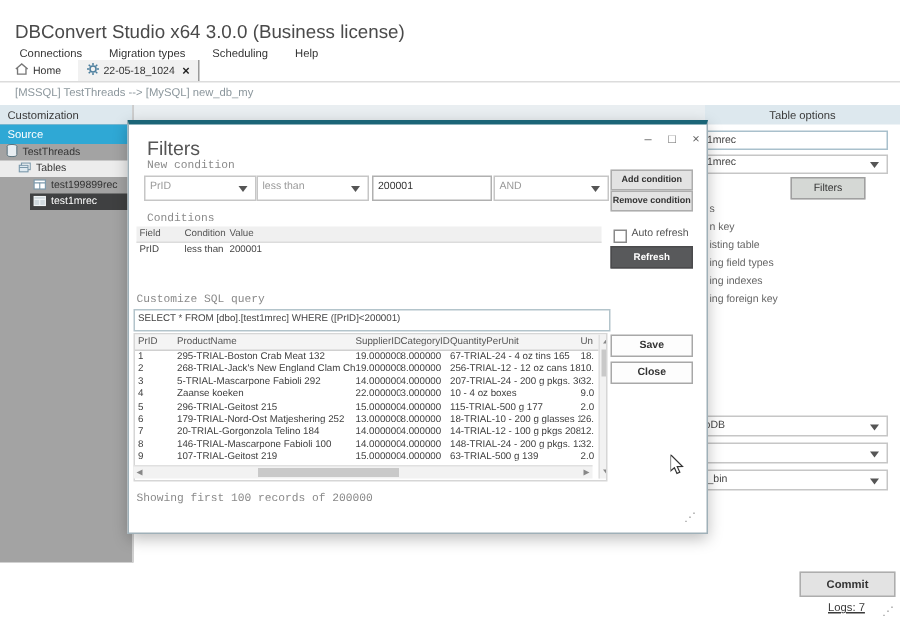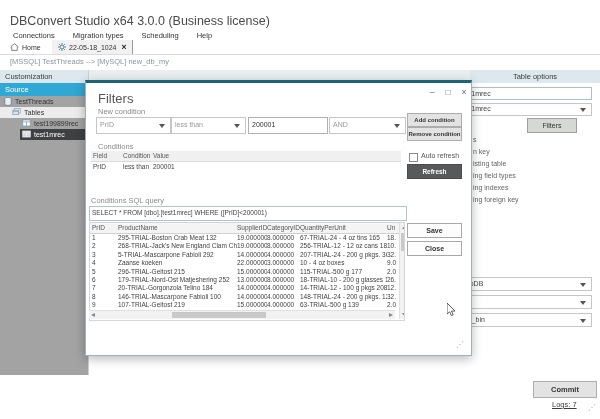--- a/index.html
+++ b/index.html
@@ -42,21 +42,21 @@
   .filters-btn{left:527px;top:118px;width:48px;height:13px;font-size:7px;background:#d5d8d5;border:1px solid #a0a0a0;}
   .commit-btn{left:533px;top:381px;width:62px;height:15px;font-size:7.5px;font-weight:bold;}
   .logs-link{left:552px;top:400px;font-size:7.5px;color:#3a3a3a;text-decoration:underline;}
   .grip{font-size:8px;color:#9a9a9a;line-height:8px;}
   
   .dialog{left:85px;top:80px;width:385px;height:272px;background:#fff;
     border:1px solid #9fb0b8;border-top:3px solid #1b6577;
     box-shadow:0 3px 10px rgba(0,0,0,.28);z-index:5;}
   .dlg-title{left:12px;top:8px;font-size:13px;color:#555;}
   .winbtn{top:4px;font-size:8.5px;color:#666;width:12px;text-align:center;}
-  .lbl{font-size:7.5px;color:#8a8a8a;white-space:nowrap;}
+  .lbl{font-size:7.5px;color:#8a8a8a;white-space:nowrap;font-family:Liberation Mono, monospace;}
   .dlg-combo{height:15px;line-height:13px;}
   .dlg-input{left:162px;top:34px;width:75px;height:15px;line-height:13px;background:#fff;border:1px solid #b0b0b0;font-size:7px;color:#333;padding-left:3px;}
   .cond-btn{width:53px;height:12px;font-size:6px;font-weight:600;}
   .refresh-btn{left:321px;top:81px;width:53px;height:13px;background:#58595b;border:1px solid #4a4a4c;color:#fff;font-size:6.5px;font-weight:600;}
   .sv-btn{width:53px;height:13px;font-size:7px;font-weight:600;}
   .checkbox{width:7px;height:7px;background:#fff;border:1px solid #8a8a8a;}
   .cond-table{left:5px;top:68px;width:310px;font-size:6.5px;}
   .cond-table .hdr{display:flex;height:10px;line-height:10px;background:#f0f0f0;border-bottom:1px solid #dcdcdc;color:#555;}
   .cond-table .tr{display:flex;height:10px;line-height:10px;color:#444;}
   .cond-table .c0{width:30px;padding-left:2px;}
@@ -221,21 +221,21 @@
           <div class="td c0">PrID</div>
           <div class="td c1">less than</div>
           <div class="td c2">200001</div>
         </div>
       </div>
   </div>
   <div class="abs checkbox" style="left:323px;top:70px;"></div>
   <div class="abs" style="left:335px;top:69px;font-size:7px;color:#555;">Auto refresh</div>
   <div class="abs btn refresh-btn">Refresh</div>
 
-  <div class="abs lbl" style="left:5px;top:113px;">Conditions SQL query</div>
+  <div class="abs lbl" style="left:5px;top:113px;">Customize SQL query</div>
   <div class="abs sql-input">SELECT * FROM [dbo].[test1mrec] WHERE ([PrID]&lt;200001)</div>
 
   <div class="abs btn btn-white sv-btn" style="left:321px;top:140px;">Save</div>
   <div class="abs btn btn-white sv-btn" style="left:321px;top:158px;">Close</div>
 
   <div class="abs grid">
     <div class="hdr">
       <div class="c0">PrID</div>
       <div class="c1">ProductName</div>
       <div class="c2">SupplierID</div>
@@ -329,18 +329,19 @@
       <span class="arr arr-up"></span>
       <span class="vthumb"></span>
       <span class="arr arr-dn"></span>
     </div>
   </div>
   <div class="abs hscroll">
     <span class="arr arr-lf"></span>
     <span class="hthumb"></span>
     <span class="arr arr-rt"></span>
   </div>
+  <div class="abs lbl" style="left:5px;top:246px;">Showing first 100 records  of 200000</div>
   <div class="abs grip" style="left:370px;top:258px;">⋰</div>
 </div>
 
 <svg class="abs" style="left:447px;top:303px;z-index:20;" width="10" height="14" viewBox="0 0 10 14">
   <polygon points="0,0 0,11 2.6,8.8 4.3,12.6 6.2,11.8 4.5,8.1 8,8" fill="#fff" stroke="#333" stroke-width="0.8"></polygon>
 </svg>
 
 </body></html>

